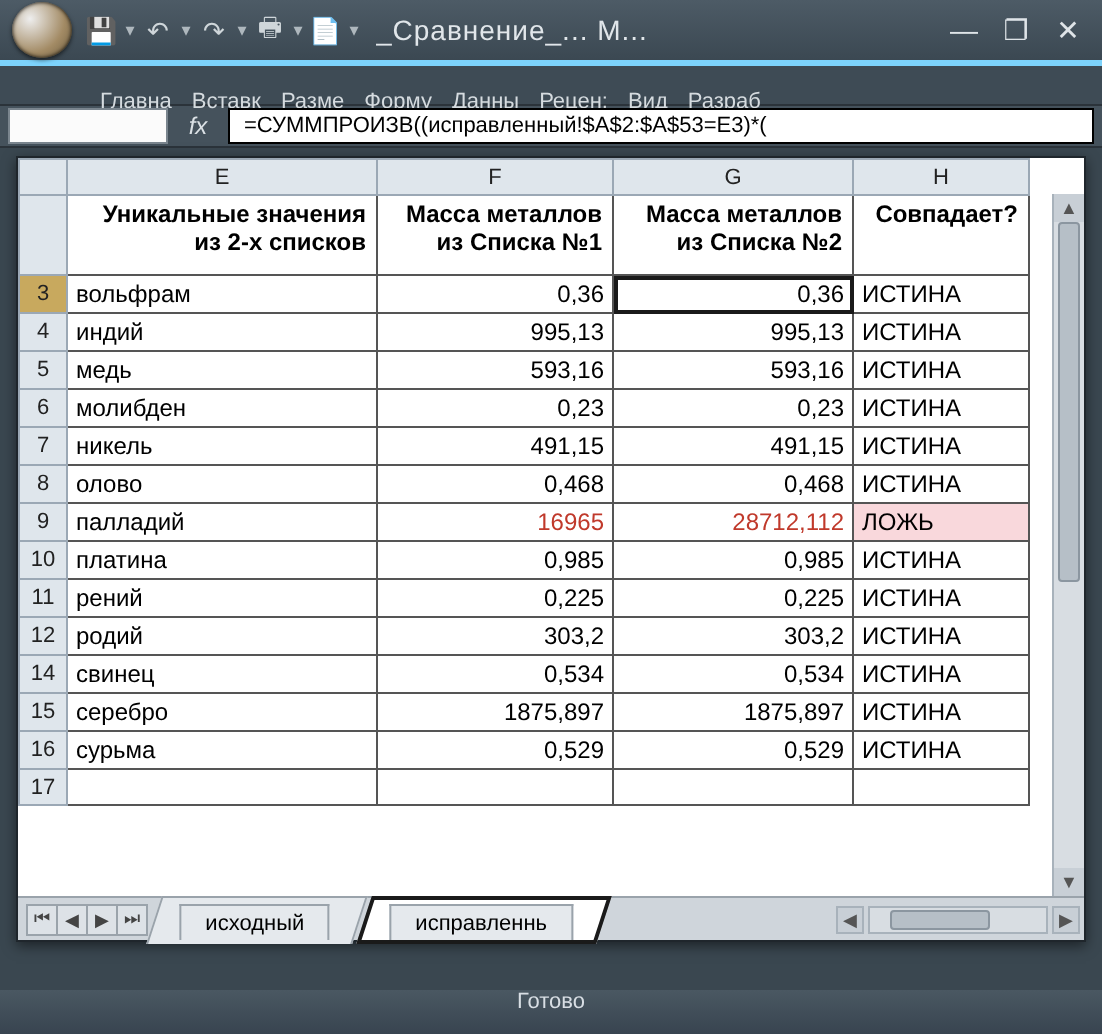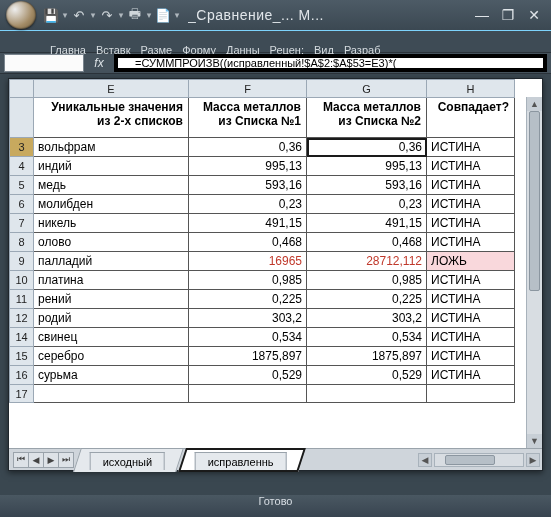--- a/index.html
+++ b/index.html
@@ -5,26 +5,26 @@
   * { box-sizing: border-box; margin: 0; padding: 0; font-family: "Segoe UI", Tahoma, sans-serif; }
   body { background: #3a4750; width: 551px; height: 517px; overflow: hidden; position: relative; user-select: none; }
   .titlebar { height: 30px; background: linear-gradient(#4d5b66,#3b4852); display: flex; align-items: center; padding: 0 4px; color: #d8dee4; font-size: 12px; }
   .office-btn { width: 30px; height: 28px; border-radius: 50%; background: radial-gradient(circle at 30% 30%, #eee, #a38b65 60%, #6b5b3e); box-shadow: 0 0 2px #000 inset, 0 1px 2px rgba(0,0,0,.6); margin: 0 6px 0 2px; flex: none; }
   .qat { display: flex; gap: 2px; margin-right: 8px; }
   .qat .ic { width: 18px; height: 18px; display: flex; align-items: center; justify-content: center; color: #cfd6da; font-size: 13px; }
   .qat .sep { width: 6px; color: #aeb7bd; font-size: 9px; display: flex; align-items: center; justify-content: center; }
   .titletext { flex: 1; overflow: hidden; white-space: nowrap; font-size: 14px; letter-spacing: .5px; color: #e1e6ea; }
   .winctrl { display: flex; gap: 0; }
   .winbtn { width: 26px; height: 18px; display: flex; align-items: center; justify-content: center; color: #dfe4e8; font-size: 14px; }
-  .ribbon-tabs { height: 22px; background: #3e4b55; display: flex; gap: 2px; padding: 16px 4px 0 46px; color: #d5dbdf; font-size: 11px; align-items: center; border-top: 1px solid #7dd3fc; }
+  .ribbon-tabs { height: 22px; background: #3e4b55; display: flex; gap: 2px; padding: 16px 4px 0 46px; color: #d5dbdf; font-size: 11px; align-items: center; border-top: 3px solid #7dd3fc; }
   .ribbon-tabs span { padding: 2px 4px; cursor: default; }
   .fx-row { height: 22px; background: #45525c; display: flex; align-items: center; padding: 0 4px; gap: 4px; font-size: 11px; color: #333; border-top: 1px solid #2b333a; border-bottom: 1px solid #2b333a; }
   .namebox { width: 80px; height: 18px; background: #fbfbfb; border: 1px solid #7a858e; }
   .fx { font-style: italic; color: #dbe1e5; width: 22px; text-align: center; font-size: 12px; }
-  .fbar { flex: 1; height: 18px; background: #fff; border: 4px solid #000000; padding: 0 17px; display: flex; align-items: center; color: #000; overflow: hidden; white-space: nowrap; }
+  .fbar { flex: 1; height: 18px; background: #fff; border: 1px solid #000000; padding: 0 7px; display: flex; align-items: center; color: #000; overflow: hidden; white-space: nowrap; }
   .sheet-area { position: absolute; left: 8px; right: 8px; top: 78px; bottom: 46px; background: #fff; border: 1px solid #1f262c; box-shadow: 0 2px 6px rgba(0,0,0,.5); display: flex; flex-direction: column; }
   .grid-wrap { flex: 1; overflow: hidden; position: relative; }
   table { border-collapse: collapse; font-size: 12px; color: #000; table-layout: fixed; }
   th.colhdr { background: #dfe6ec; border: 1px solid #9ba8b5; height: 18px; font-weight: normal; color: #222; font-size: 11px; }
   td.rowhdr { background: #dfe6ec; border: 1px solid #9ba8b5; text-align: center; font-size: 11px; color: #222; width: 24px; }
   td.rowhdr.sel { background: #c8a95e; }
   td.cell { border: 1px solid #555; padding: 2px 4px; height: 18px; background: #fff; overflow: hidden; white-space: nowrap; }
   tr.hdr td.cell { font-weight: bold; vertical-align: top; line-height: 1.15; white-space: normal; height: auto; padding: 3px 5px; text-align: right; }
   .num { text-align: right; }
   .ctr { }

